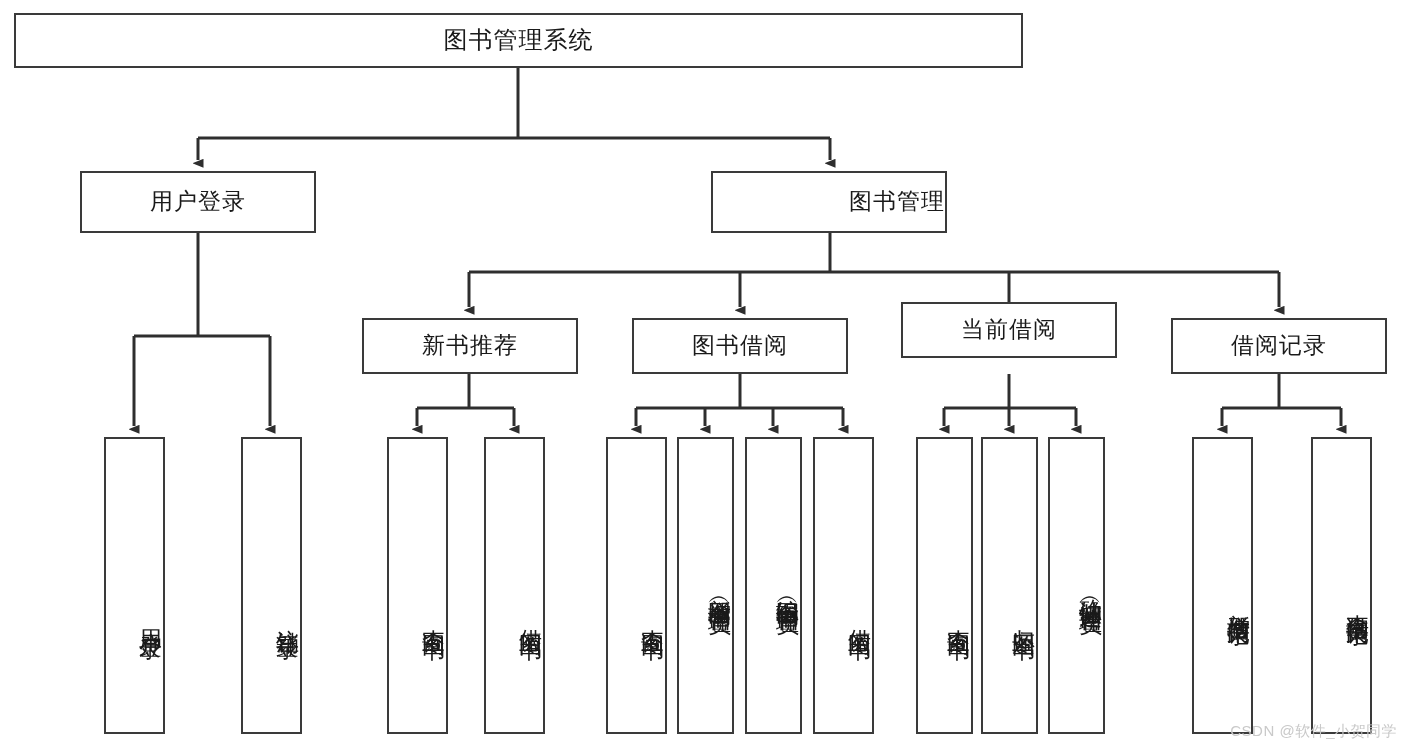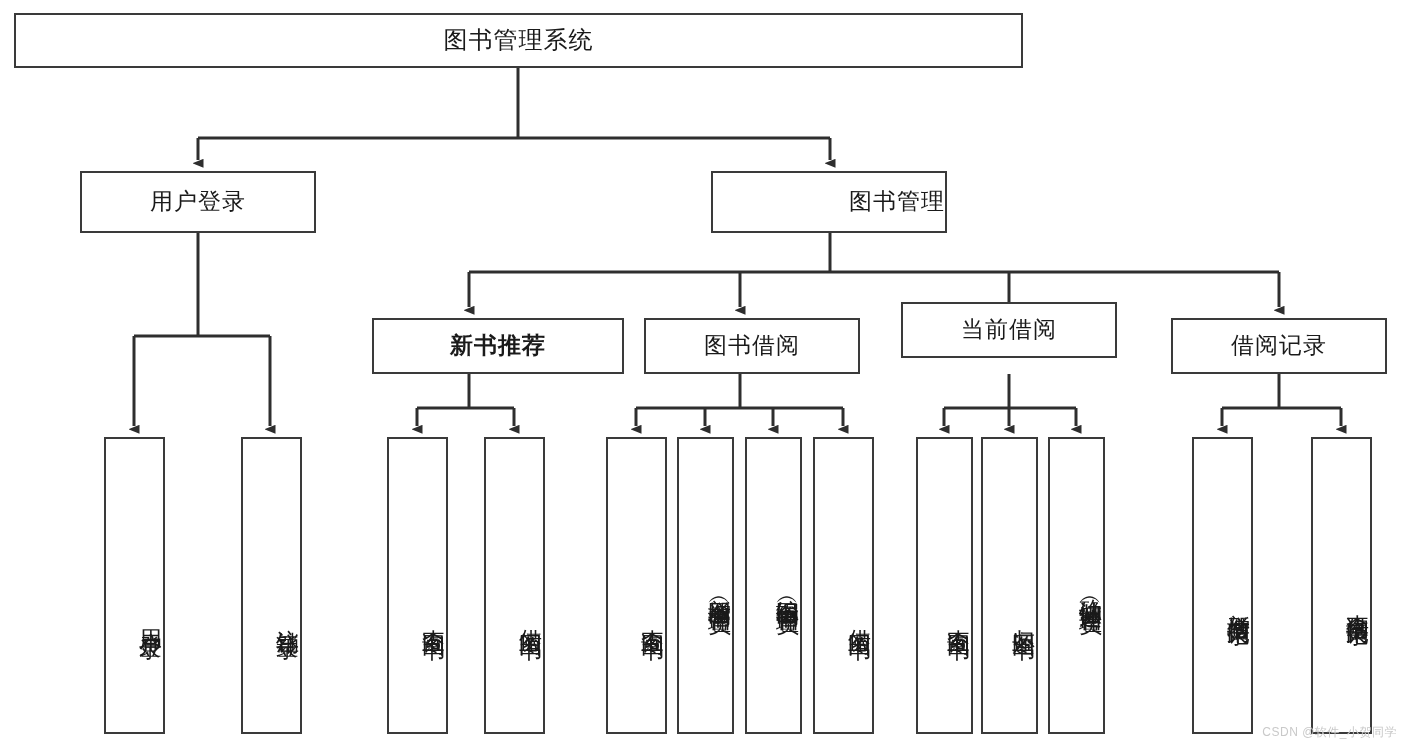--- a/index.html
+++ b/index.html
@@ -56,21 +56,21 @@
   }
   .label {
     display: block;
     line-height: 1.1;
     white-space: nowrap;
   }
   #watermark {
     position: absolute;
     right: 8px;
     bottom: 6px;
-    font-size: 12px;
+    font-size: 15px;
     color: #c9c9c9;
     letter-spacing: 0.5px;
     white-space: nowrap;
     user-select: none;
   }
 </style>
 </head>
 <body>
 
 <div id="stage">
@@ -129,24 +129,24 @@
     <span class="label">图书管理系统</span>
   </div>
 
   <div class="node horiz" style="left:80px; top:171px; width:236px; height:62px;">
     <span class="label">用户登录</span>
   </div>
   <div class="node horiz" style="left:711px; top:171px; width:236px; height:62px;justify-content:flex-end;">
     <span class="label">图书管理</span>
   </div>
 
-  <div class="node horiz" style="left:372px; top:318px; width:252px; height:56px;font-weight:bold;">
+  <div class="node horiz" style="left:362px; top:318px; width:216px; height:56px;">
     <span class="label">新书推荐</span>
   </div>
-  <div class="node horiz" style="left:632px; top:318px; width:216px; height:56px;margin-left:12px;">
+  <div class="node horiz" style="left:632px; top:318px; width:216px; height:56px;">
     <span class="label">图书借阅</span>
   </div>
   <div class="node horiz" style="left:901px; top:302px; width:216px; height:56px;">
     <span class="label">当前借阅</span>
   </div>
   <div class="node horiz" style="left:1171px; top:318px; width:216px; height:56px;align-items:center;">
     <span class="label">借阅记录</span>
   </div>
 
   <div class="node vert" style="left:104px; top:437px; width:61px; height:297px; padding-top:62px;">

